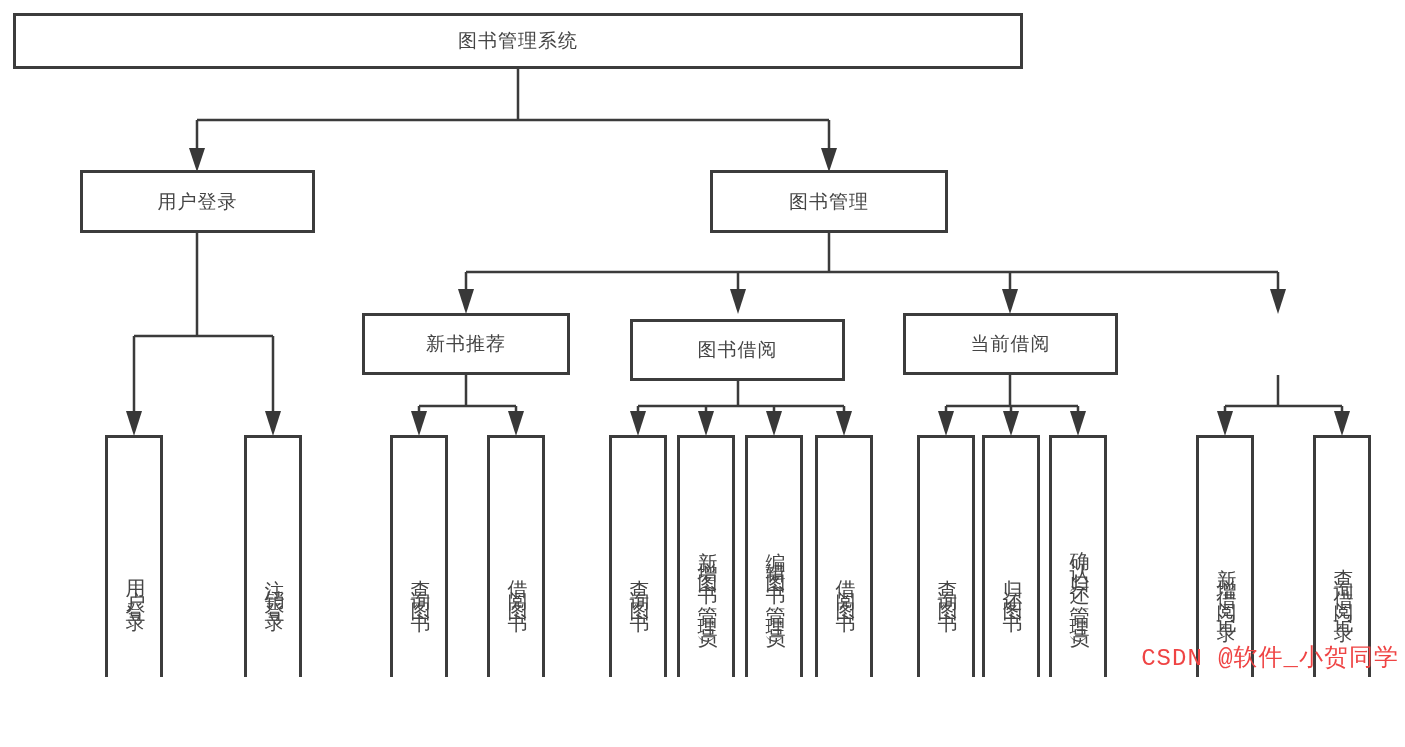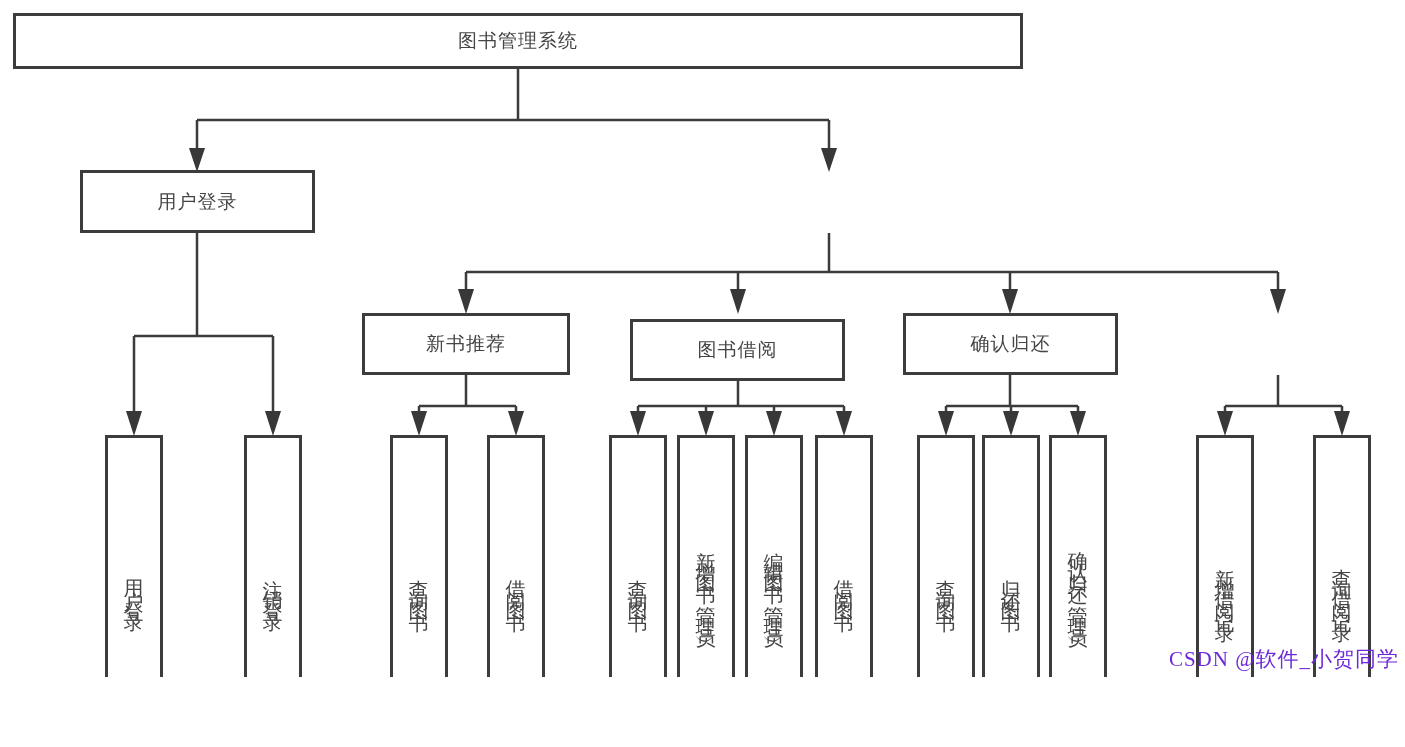--- a/index.html
+++ b/index.html
@@ -5,21 +5,21 @@
   html, body {
     margin: 0;
     padding: 0;
     background: #ffffff;
   }
   .canvas {
     position: relative;
     width: 1405px;
     height: 677px;
     background: #ffffff;
-    font-family: Liberation Serif, serif;
+    font-family: Liberation Mono, monospace;
     overflow: hidden;
   }
   .connectors {
     position: absolute;
     left: 0;
     top: 0;
     width: 1405px;
     height: 747px;
   }
   .connectors path {
@@ -54,22 +54,22 @@
     text-orientation: mixed;
     font-size: 20px;
     letter-spacing: 11px;
     line-height: 1;
     color: #454545;
   }
   .watermark {
     position: absolute;
     right: 6px;
     bottom: 4px;
-    font-size: 21px;
-    color: #6d28d9;
+    font-size: 24px;
+    color: #ef4444;
     letter-spacing: 1px;
     white-space: nowrap;
     z-index: 5;
   }
 </style>
 </head>
 <body>
 
 <div class="canvas">
 
@@ -119,24 +119,25 @@
     <g>
       <path d="M1278,375 V406 M1225,406 H1342 M1225,406 V414 M1342,406 V414"></path>
       <polygon points="1217,411 1233,411 1225,436"></polygon>
       <polygon points="1334,411 1350,411 1342,436"></polygon>
     </g>
   </svg>
 
   <div class="node" style="left:13px; top:13px; width:1010px; height:56px;">图书管理系统</div>
 
   <div class="node" style="left:80px; top:170px; width:235px; height:63px;">用户登录</div>
+  <div class="node" style="left:710px; top:170px; width:238px; height:63px;">图书管理</div>
 
   <div class="node" style="left:362px; top:313px; width:208px; height:62px;text-align:center;">新书推荐</div>
   <div class="node" style="left:630px; top:319px; width:215px; height:62px;">图书借阅</div>
-  <div class="node" style="left:903px; top:313px; width:215px; height:62px;">确认归还</div>
+  <div class="node" style="left:903px; top:313px; width:215px; height:62px;">当前借阅</div>
 
   <div class="node leaf" style="left:105px;">
     <span class="vtext">用户登录</span>
   </div>
   <div class="node leaf" style="left:244px;">
     <span class="vtext">注销登录</span>
   </div>
 
   <div class="node leaf" style="left:390px;">
     <span class="vtext">查询图书</span>

